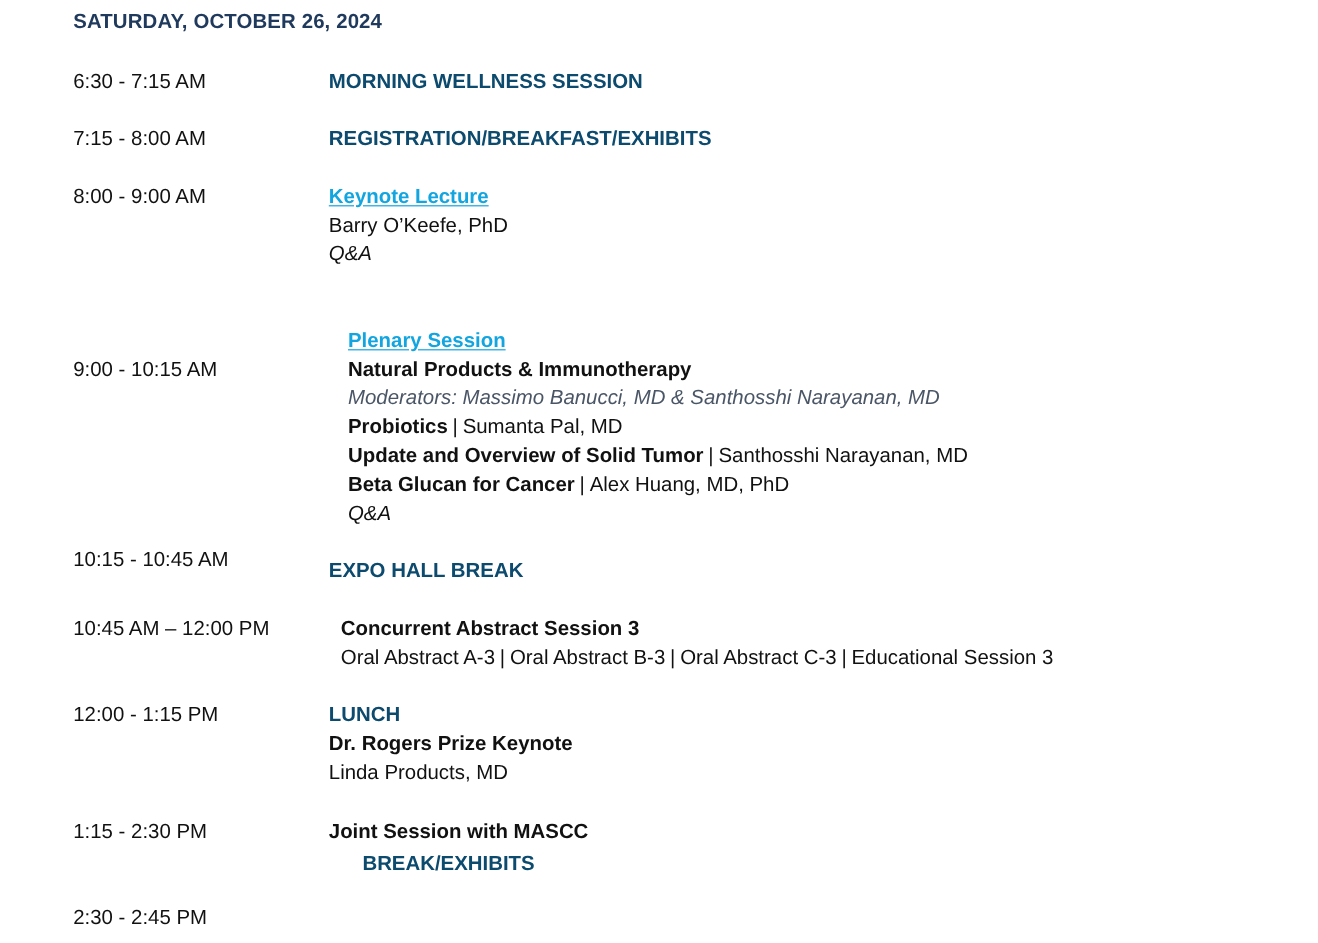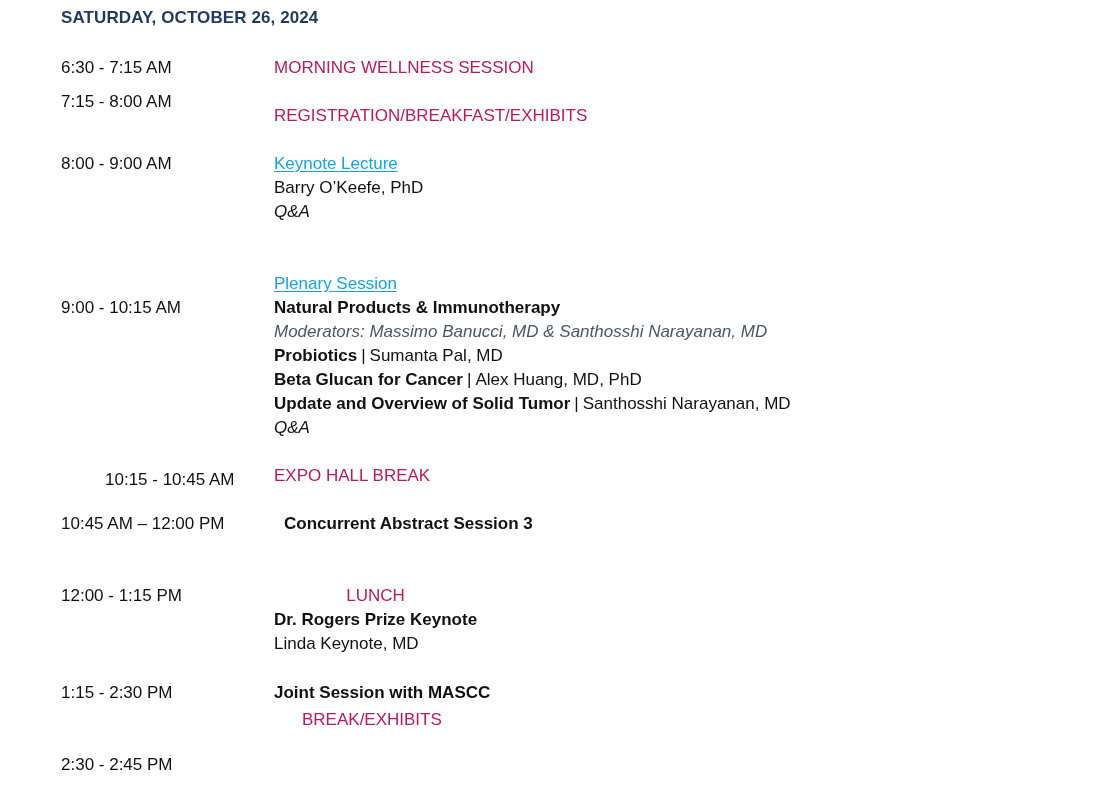--- a/index.html
+++ b/index.html
@@ -46,27 +46,26 @@
       left: 274px;
       line-height: 24px;
       white-space: nowrap;
     }
     .line {
       display: block;
       height: 24px;
       font-size: 17px;
     }
     .accent {
-      color: #be185d;
-      font-weight: normal;
-      text-align: center;
+      color: #0c4a6e;
+      font-weight: bold;
     }
     .accent-link {
       color: #12a5e0;
-      font-weight: normal;
+      font-weight: bold;
       text-decoration: underline;
       text-underline-offset: 2px;
       cursor: pointer;
     }
     .bold { font-weight: bold; color: #111111; }
     .regular { color: #111111; }
     .italic { font-style: italic; color: #111111; }
     .moderators { font-style: italic; color: #4a5566; }
     .sep { color: #111111; padding: 0 4px; }
   </style>
@@ -75,64 +74,67 @@
 
 <div class="page">
 
   <div class="date-heading">SATURDAY, OCTOBER 26, 2024</div>
 
   <div class="time" style="top:56px;">6:30 - 7:15 AM</div>
   <div class="content" style="top:56px;">
     <span class="line accent">MORNING WELLNESS SESSION</span>
   </div>
 
-  <div class="time" style="top:90px;">7:15 - 8:00 AM</div>
+  <div class="time" style="top:104px;">7:15 - 8:00 AM</div>
   <div class="content" style="top:104px;">
     <span class="line accent">REGISTRATION/BREAKFAST/EXHIBITS</span>
   </div>
 
   <div class="time" style="top:152px;">8:00 - 9:00 AM</div>
   <div class="content" style="top:152px;">
     <span class="line"><a class="accent-link">Keynote Lecture</a></span>
     <span class="line regular">Barry O’Keefe, PhD</span>
     <span class="line italic">Q&amp;A</span>
   </div>
 
   <div class="time" style="top:296px;">9:00 - 10:15 AM</div>
-  <div class="content" style="top:272px;">
+  <div class="content" style="top:272px;margin-left:16px;">
     <span class="line"><a class="accent-link">Plenary Session</a></span>
     <span class="line bold">Natural Products &amp; Immunotherapy</span>
     <span class="line moderators">Moderators: Massimo Banucci, MD &amp; Santhosshi Narayanan, MD</span>
     <span class="line">
       <span class="bold">Probiotics</span><span class="sep">|</span><span class="regular">Sumanta Pal, MD</span>
     </span>
     <span class="line">
-      <span class="bold">Beta Glucan for Cancer</span><span class="sep">|</span><span class="regular">Alex Huang, MD, PhD</span>
+      <span class="bold">Update and Overview of Solid Tumor</span><span class="sep">|</span><span class="regular">Santhosshi Narayanan, MD</span>
     </span>
     <span class="line">
-      <span class="bold">Update and Overview of Solid Tumor</span><span class="sep">|</span><span class="regular">Santhosshi Narayanan, MD</span>
+      <span class="bold">Beta Glucan for Cancer</span><span class="sep">|</span><span class="regular">Alex Huang, MD, PhD</span>
     </span>
     <span class="line italic">Q&amp;A</span>
   </div>
 
-  <div class="time" style="top:468px;margin-left:44px;">10:15 - 10:45 AM</div>
+  <div class="time" style="top:455px;">10:15 - 10:45 AM</div>
   <div class="content" style="top:464px;">
     <span class="line accent">EXPO HALL BREAK</span>
   </div>
 
   <div class="time" style="top:512px;">10:45 AM – 12:00 PM</div>
   <div class="content" style="top:512px;margin-left:10px;">
     <span class="line bold">Concurrent Abstract Session 3</span>
+    <span class="line regular">
+      <span>Oral Abstract A-3</span><span class="sep">|</span><span>Oral Abstract B-3</span><span class="sep">|</span><span>Oral Abstract C-3</span><span class="sep">|</span><span>Educational Session 3</span>
+    </span>
   </div>
 
   <div class="time" style="top:584px;">12:00 - 1:15 PM</div>
   <div class="content" style="top:584px;">
     <span class="line accent">LUNCH</span>
     <span class="line bold">Dr. Rogers Prize Keynote</span>
-    <span class="line regular">Linda Keynote, MD</span>
+    <span class="line regular">Linda Products, MD</span>
   </div>
 
   <div class="time" style="top:681px;">1:15 - 2:30 PM</div>
   <div class="content" style="top:681px;">
     <span class="line bold">Joint Session with MASCC</span>
   </div>
 
   <div class="time" style="top:753px;">2:30 - 2:45 PM</div>
   <div class="content" style="top:708px;margin-left:28px;">
     <span class="line accent">BREAK/EXHIBITS</span>

